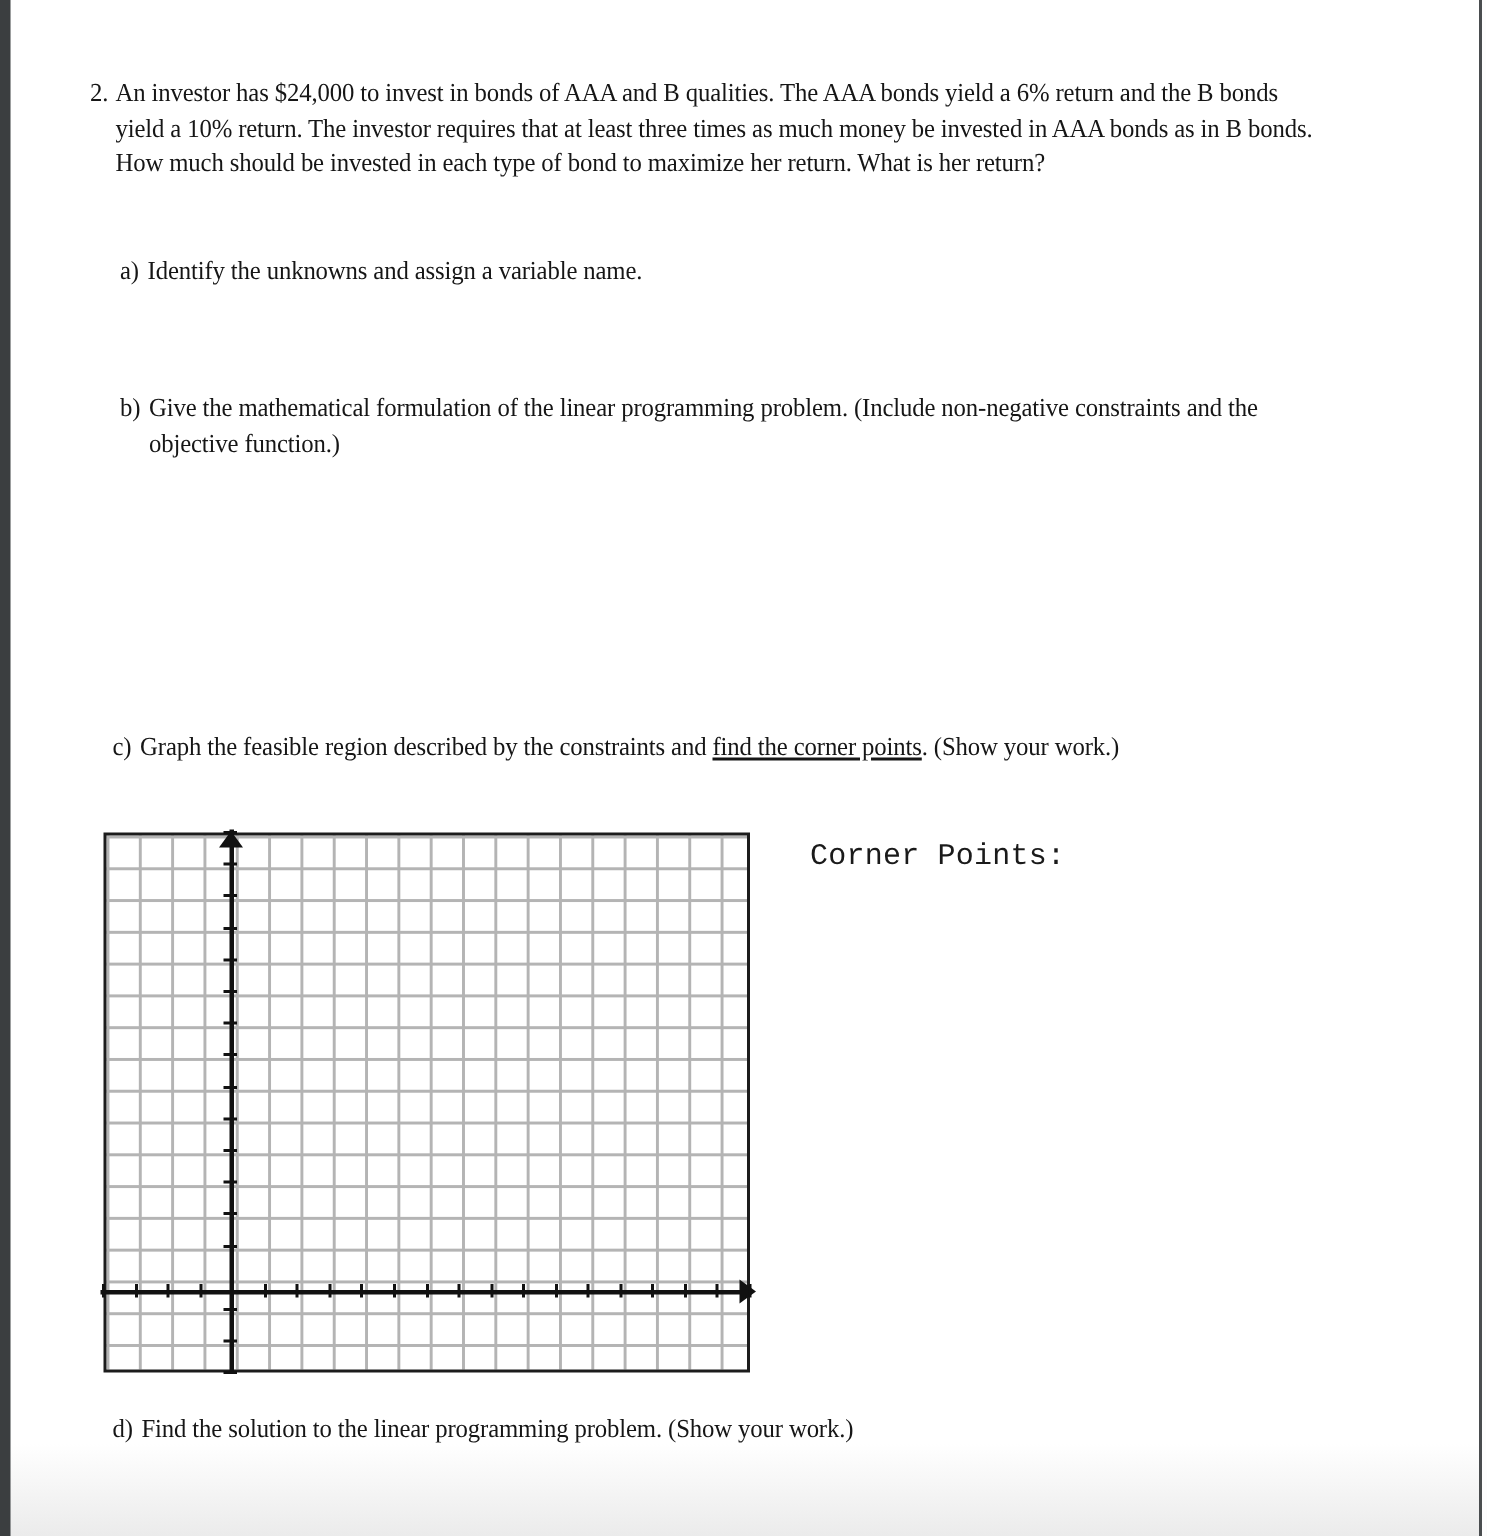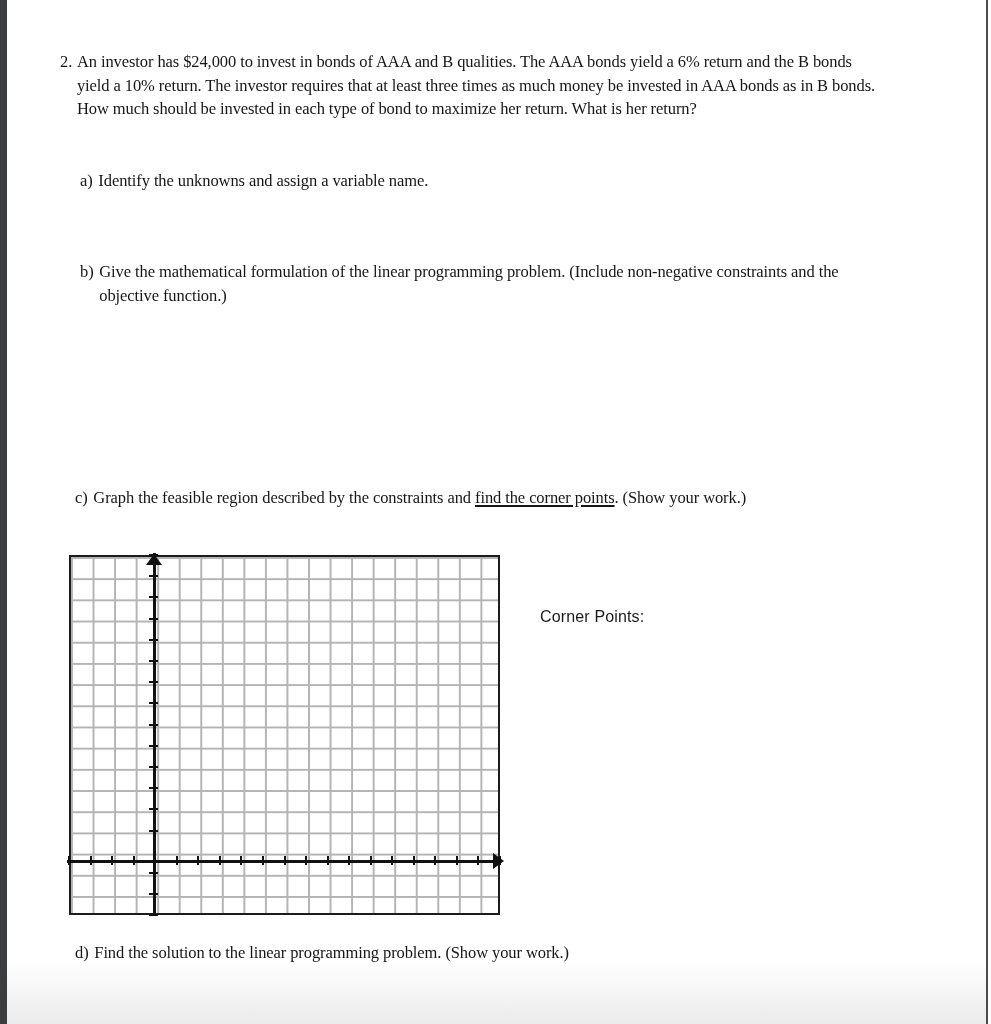--- a/index.html
+++ b/index.html
@@ -155,25 +155,24 @@
   }
   .tick-x, .tick-y { position: absolute; background: #111111; }
   .tick-x { width: 2px; height: 9px; top: 301px; }
   .tick-y { height: 2px; width: 9px; left: 80px; }
 
   
   #corner-points-label {
     position: absolute;
     left: 533px;
     top: 560px;
-    font-family: Liberation Sans, sans-serif;
-    font-size: 16px;
+    font-family: Liberation Mono, monospace;
+    font-size: 20px;
     color: #1a1a1a;
     letter-spacing: 0.15px;
-    margin-top: 48px;
   }
 </style>
 </head>
 <body>
 
 <div id="page-root">
 
   <div class="edge-left"></div>
   <div class="edge-right-fill"></div>
   <div class="edge-right"></div>

